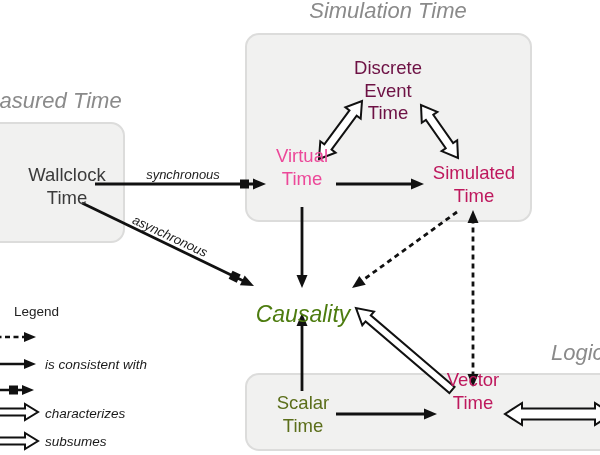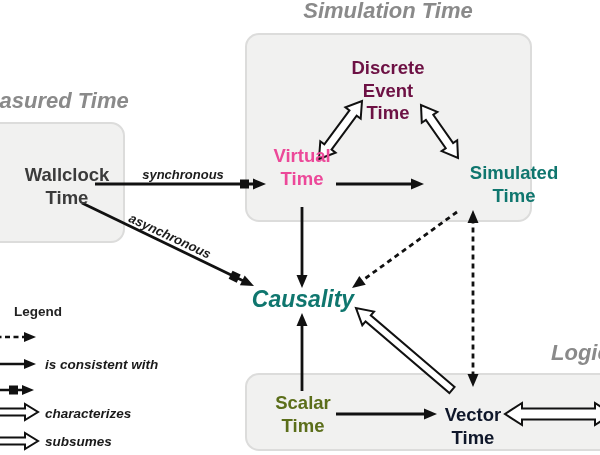--- a/index.html
+++ b/index.html
@@ -1,19 +1,18 @@
 <!DOCTYPE html>
 <html><head>
 <meta charset="utf-8">
 <style>
   html,body{margin:0;padding:0;background:#fff;}
   #canvas{
     position:relative;width:600px;height:455px;overflow:hidden;background:#ffffff;
     font-family:"Liberation Sans",sans-serif;
-    font-weight:bold;
   }
   .box{
     position:absolute;background:#f1f1f0;border:2px solid #dcdcdb;border-radius:14px;
     box-sizing:border-box;z-index:1;
   }
   #edges{position:absolute;left:0;top:0;z-index:2;}
   .lbl{position:absolute;z-index:3;white-space:pre-line;}
   .center{transform:translate(-50%,-50%);text-align:center;}
   .vcenter{transform:translate(0,-50%);}
   .title{font-style:italic;font-size:22px;color:#8a8a8a;white-space:nowrap;}
@@ -105,26 +104,26 @@
   <div class="lbl title vcenter" style="left:-31px;top:101px;">Measured Time</div>
   <div class="lbl title vcenter" style="left:551px;top:353px;">Logical Time</div>
 
   <div class="lbl node center" style="left: 55px; top: 186px; color: rgb(59, 59, 59); margin-left: 12px;">Wallclock
 Time</div>
   <div class="lbl node center" style="left: 302px; top: 167px; color: #ec4899;">Virtual
 Time</div>
   <div class="lbl node center" style="left: 388px; top: 91px; color: rgb(109, 17, 68);">Discrete
 Event
 Time</div>
-  <div class="lbl node center" style="left: 474px; top: 184px; color: #0f766e; margin-left: 40px;">Simulated
+  <div class="lbl node center" style="left: 474px; top: 184px; color: #be185d;">Simulated
 Time</div>
-  <div class="lbl causality center" style="left: 303px; top: 299px; color: #0f766e;">Causality</div>
+  <div class="lbl causality center" style="left: 303px; top: 314px; color: #4d7c0f;">Causality</div>
   <div class="lbl node center" style="left: 303px; top: 414px; color: rgb(91, 110, 26);">Scalar
 Time</div>
-  <div class="lbl node center" style="left: 473px; top: 426px; color: #0f172a;">Vector
+  <div class="lbl node center" style="left: 473px; top: 391px; color: #be185d;">Vector
 Time</div>
 
   <div class="lbl edgelbl center" style="left:183px;top:174px;">synchronous</div>
   <div class="lbl edgelbl center" style="left:170px;top:236px;transform:translate(-50%,-50%) rotate(25deg);">asynchronous</div>
 
   <div class="lbl legend-title vcenter" style="left:14px;top:311px;">Legend</div>
   <div class="lbl legend-item vcenter" style="left:45px;top:364px;">is consistent with</div>
   <div class="lbl legend-item vcenter" style="left:45px;top:413px;">characterizes</div>
   <div class="lbl legend-item vcenter" style="left:45px;top:441px;">subsumes</div>
 </div>

